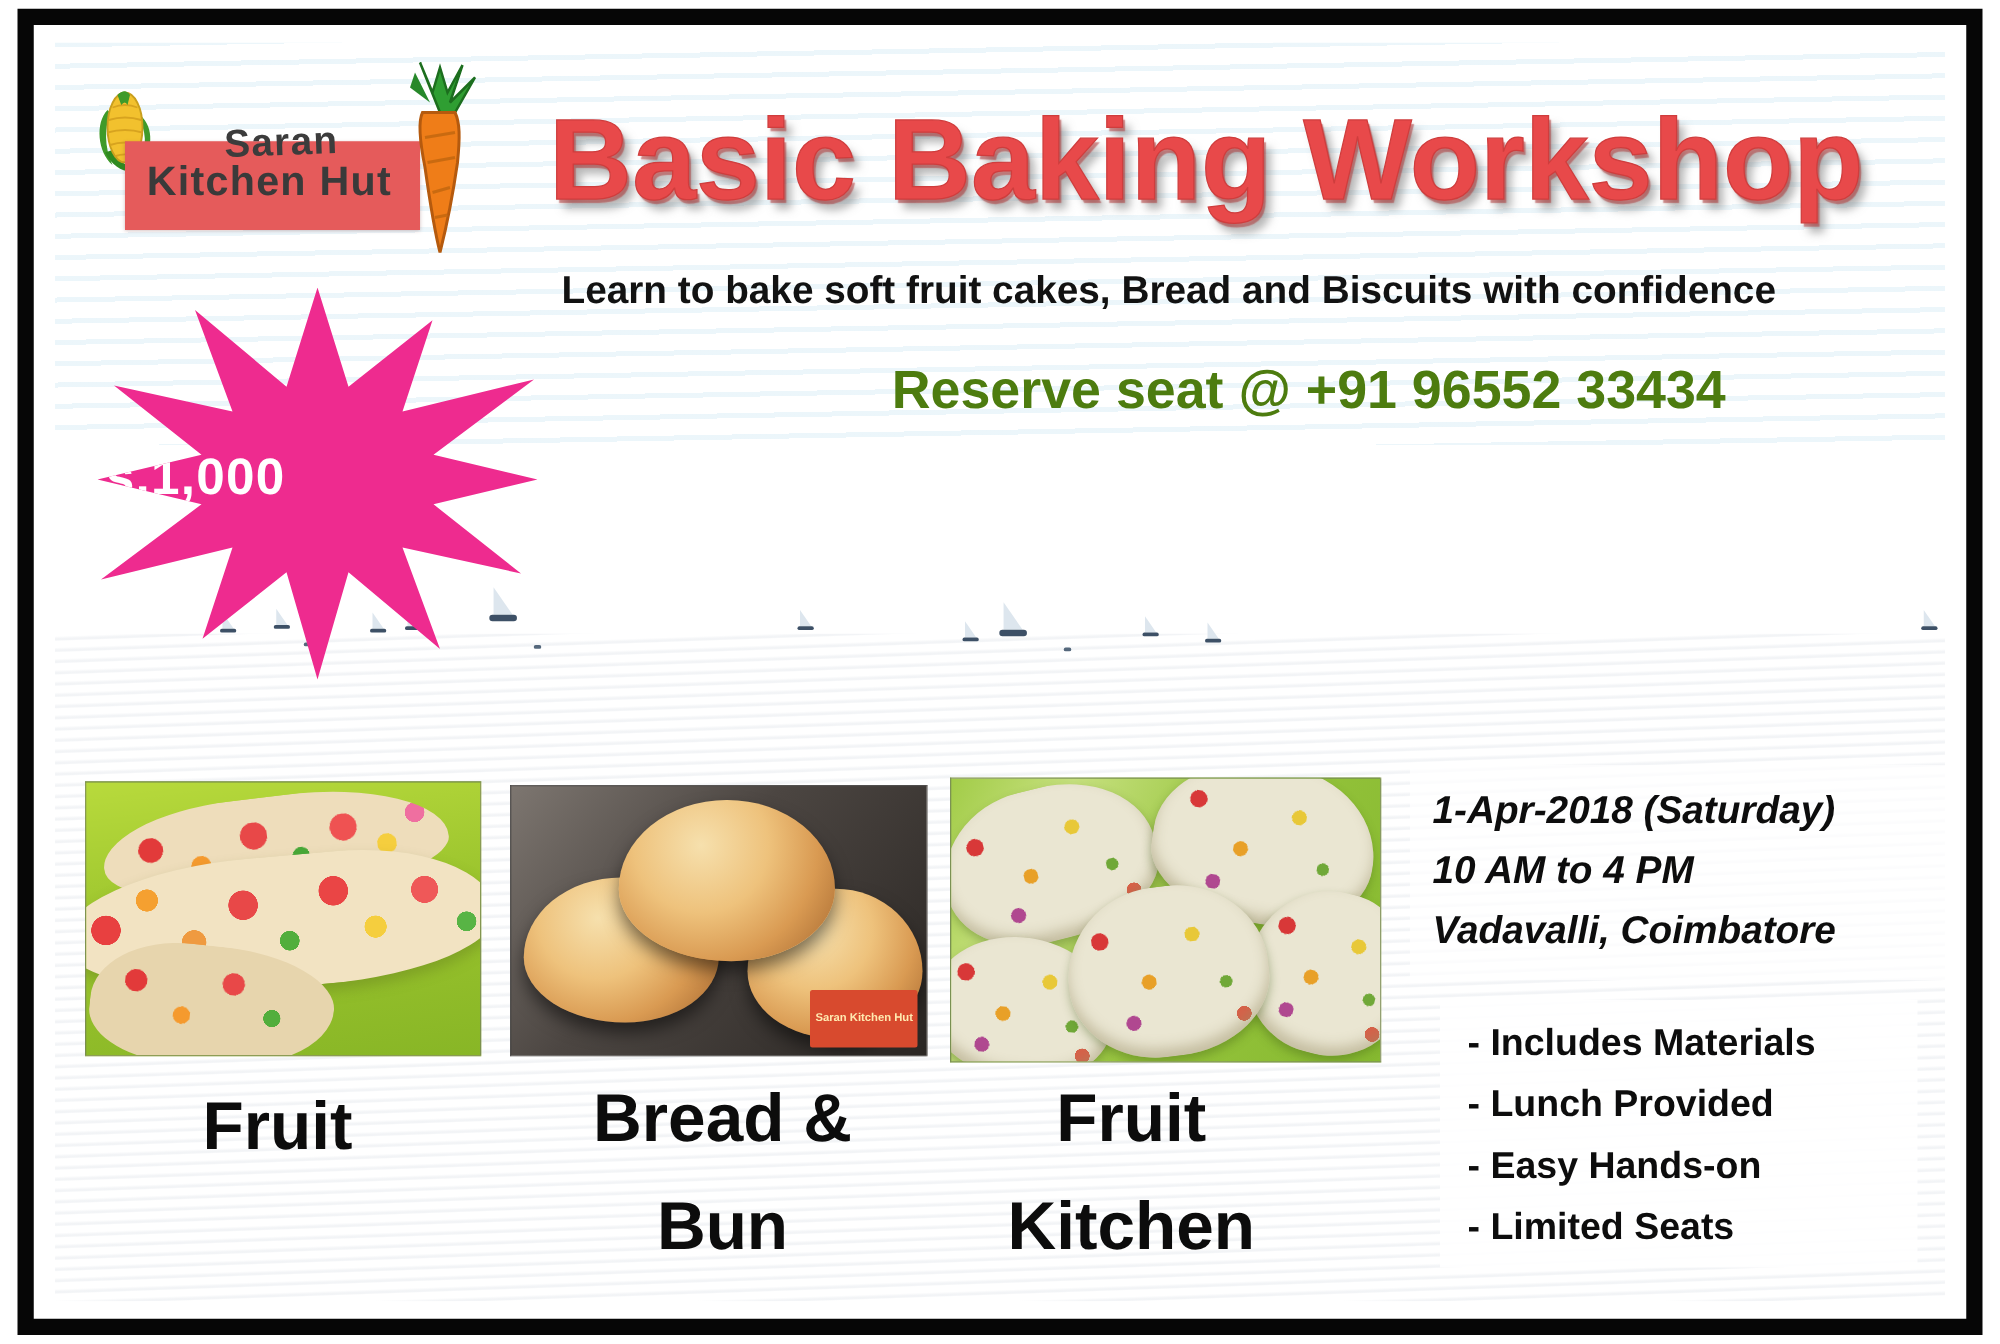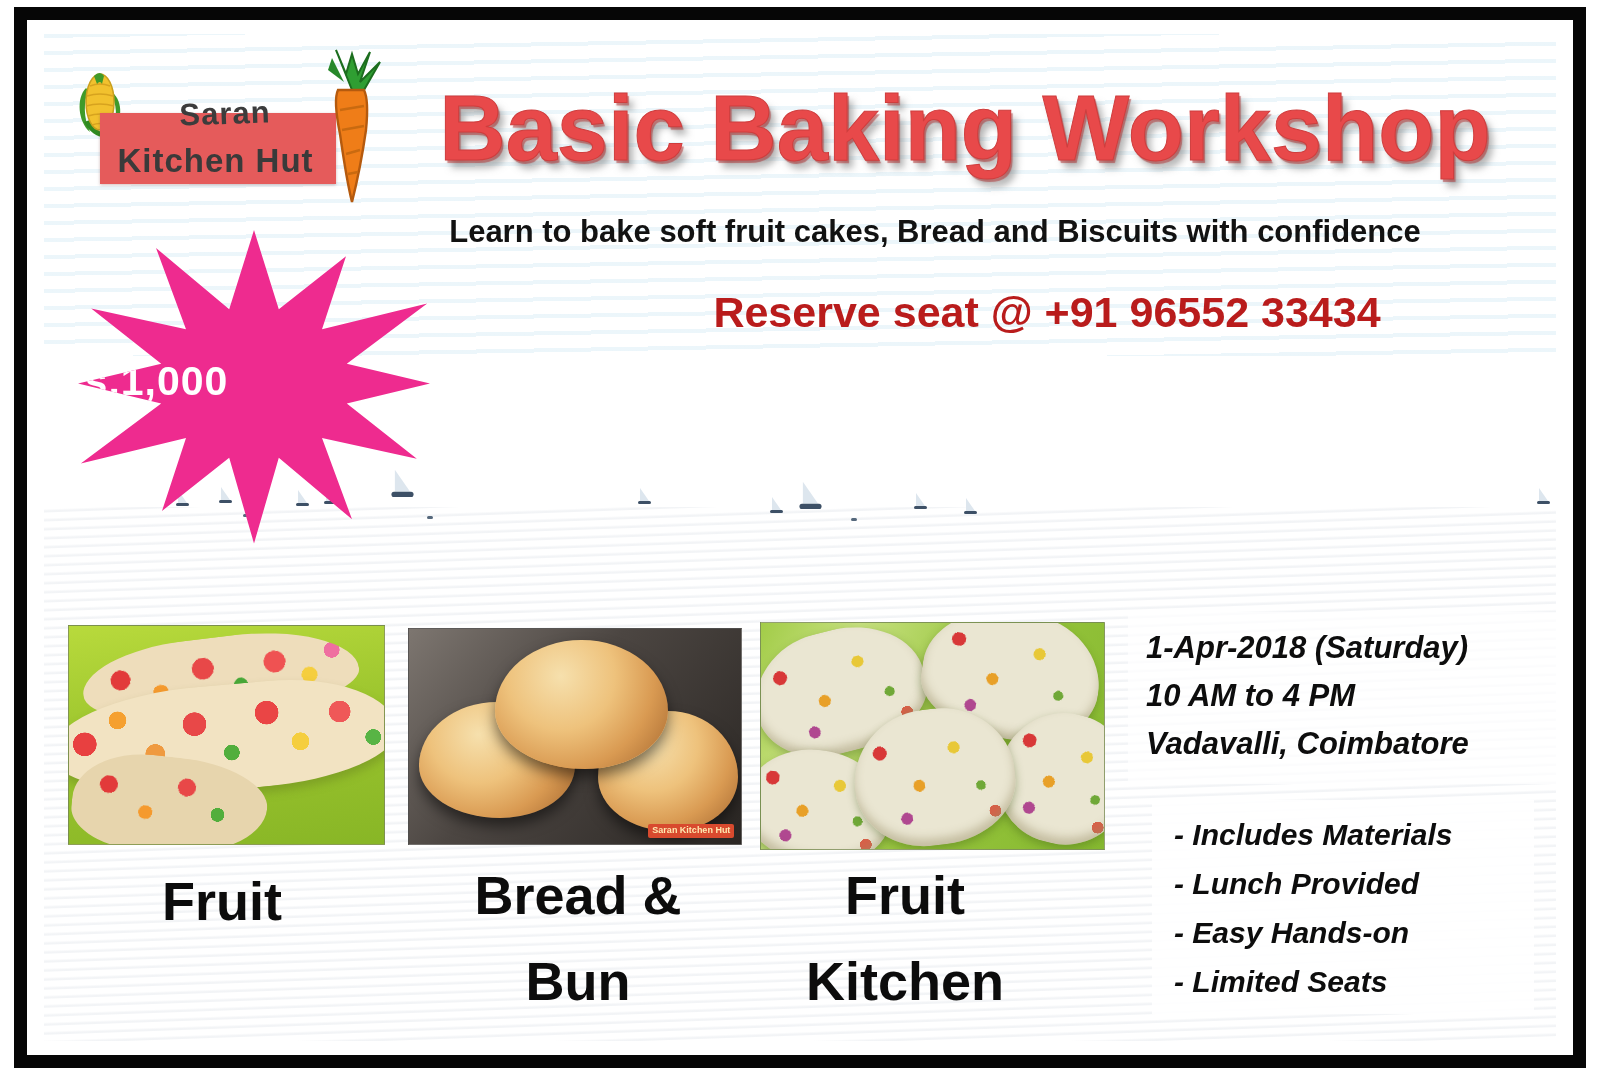--- a/index.html
+++ b/index.html
@@ -24,34 +24,34 @@
     background:repeating-linear-gradient(178deg, rgba(255,255,255,.14) 0 2px, rgba(30,60,100,.10) 4px 5px, rgba(255,255,255,0) 6px 9px); }
   .horizon-haze { position:absolute; left:0; right:0; top:41%; height:6.5%; z-index:0;
     background:linear-gradient(180deg, rgba(255,255,255,0), #ffffff 55%, rgba(255,255,255,0)); }
 
   
   .logo { position:absolute; left:10px; top:8px; width:350px; height:180px; z-index:3; }
   .logo-box { position:absolute; left:46px; top:71px; width:236px; height:71px; background:#e55b5b;
               box-shadow:0 1px 3px rgba(120,60,60,.35); }
   .logo-top { position:absolute; left:96px; top:54px; width:150px; text-align:center;
               font-size:31px; font-weight:bold; color:#3c3c3c; transform:rotate(-2deg); letter-spacing:1px; }
-  .logo-bottom { position:absolute; left:46px; top:100px; width:231px; text-align:center;
+  .logo-bottom { position:absolute; left:46px; top:84px; width:231px; text-align:center;
               font-size:33px; font-weight:800; color:#3a3a3a; letter-spacing:1px; }
   .corn { position:absolute; left:20px; top:20px; }
   .carrot { position:absolute; left:262px; top:4px; }
 
   
   .title { position:absolute; left:330px; right:0px; top:44px; z-index:2; text-align:center;
            font-size:92px; font-weight:bold; color:#e8494a; letter-spacing:0px; line-height:100px;
            -webkit-text-stroke:1px #cf3d3d;
            text-shadow:2px 3px 1px rgba(167,42,42,.55), 6px 8px 7px rgba(110,110,110,.50); }
   .subtitle { position:absolute; left:300px; right:30px; top:180px; z-index:2; text-align:center;
            font-size:31px; font-weight:bold; color:#121212; }
   .reserve { position:absolute; left:544px; right:50px; top:254px; z-index:2; text-align:center;
-           font-size:43px; font-weight:bold; color:#b91c1c; }
+           font-size:43px; font-weight:bold; color:#4d7c0f; }
 
   
   .starburst { position:absolute; left:10px; top:196px; width:400px; height:320px; z-index:3;
     background:#ee2b8f;
     clip-path:polygon(50% 0%,56.2% 24.8%,73% 8.2%,67% 31%,93.3% 23%,73.2% 41.8%,94% 48%,73.2% 54.2%,
       90.7% 71.5%,67% 65%,74.5% 90.4%,56.2% 71.2%,50% 98%,43.8% 71.2%,27% 87.8%,33% 65%,
       6.7% 73%,26.8% 54.2%,6% 48%,26.8% 41.8%,9.3% 24.5%,33% 31%,25.5% 5.6%,43.8% 24.8%); }
   .price { position:absolute; left:0; right:0; top:128px; text-align:left;
            font-size:41px; font-weight:bold; color:#ffffff; letter-spacing:1px; }
 
@@ -104,21 +104,21 @@
 
   .photo-bread { left:364px; top:594px; width:334px; height:217px;
     background:linear-gradient(130deg,#7d7670 0%, #4c4642 42%, #2a2623 100%); }
   .bun { position:absolute; border-radius:50% 50% 48% 52% / 55% 55% 45% 45%;
     background:radial-gradient(circle at 38% 28%, #f6e0ad 0%, #eec27c 38%, #d99a52 66%, #b5773a 88%, #9a6230 100%);
     box-shadow:0 8px 14px rgba(0,0,0,.5); }
   .bun-back  { left:3%;  top:34%; width:47%; height:54%; z-index:1; }
   .bun-top   { left:26%; top:5%;  width:52%; height:60%; z-index:3; }
   .bun-right { left:57%; top:38%; width:42%; height:56%; z-index:2; }
   .bread-mark { position:absolute; right:2%; bottom:3%; z-index:4; font-size:9px; font-weight:bold;
-    color:#ffe9b0; background:#d84a2e; padding:2px 4px; border-radius:2px; line-height:1.1; text-align:left; }
+    color:#ffe9b0; background:#d84a2e; padding:18px 4px; border-radius:2px; line-height:1.1; text-align:left; }
 
   .photo-biscuits { left:716px; top:588px; width:345px; height:228px;
     background:linear-gradient(115deg,#a2cc48 0%, #c6e07e 22%, #96c43c 55%, #86b930 100%); }
   .biscuit { position:absolute; background-color:#eae6d2;
     box-shadow:inset 0 -7px 10px rgba(150,140,100,.45), 0 4px 8px rgba(60,90,20,.35); }
   .biscuit, .biscuit.alt { background-image:
       radial-gradient(circle 7px at 18% 28%, #d83838 97%, transparent),
       radial-gradient(circle 6px at 40% 55%, #e8a028 97%, transparent),
       radial-gradient(circle 6px at 64% 30%, #e8c838 97%, transparent),
       radial-gradient(circle 5px at 78% 60%, #70a838 97%, transparent),
@@ -134,21 +134,21 @@
            border-radius:50% 55% 45% 52% / 52% 58% 46% 50%; }
   .bis-5 { left:69%; top:40%; width:38%; height:58%; transform:rotate(14deg);
            border-radius:52% 48% 50% 50% / 55% 52% 48% 50%; }
 
   
   .schedule { position:absolute; left:1084px; top:578px; width:428px; height:172px; z-index:2;
     background:rgba(255,255,255,.72); padding:12px 10px 0 18px;font-style:italic; }
   .schedule div { font-size:31px; font-weight:bold; color:#0d0d0d; line-height:48px; white-space:nowrap; }
 
   .features { position:absolute; left:1108px; top:766px; width:382px; height:214px; z-index:2;
-    background:rgba(255,255,255,.90); padding:10px 6px 0 22px;font-style:italic; }
+    background:rgba(255,255,255,.90); padding:10px 6px 0 22px; }
   .features div { font-size:30px; font-weight:bold; color:#0d0d0d; line-height:49px; white-space:nowrap; }
 
   
   .caption { position:absolute; z-index:2; text-align:center; font-size:54px; font-weight:bold;
              color:#0c0c0c; line-height:86px; }
   .cap-1 { left:38px;  top:824px; width:280px; }
   .cap-2 { left:394px; top:818px; width:280px; }
   .cap-3 { left:716px; top:818px; width:290px; }
 </style>
 </head>

